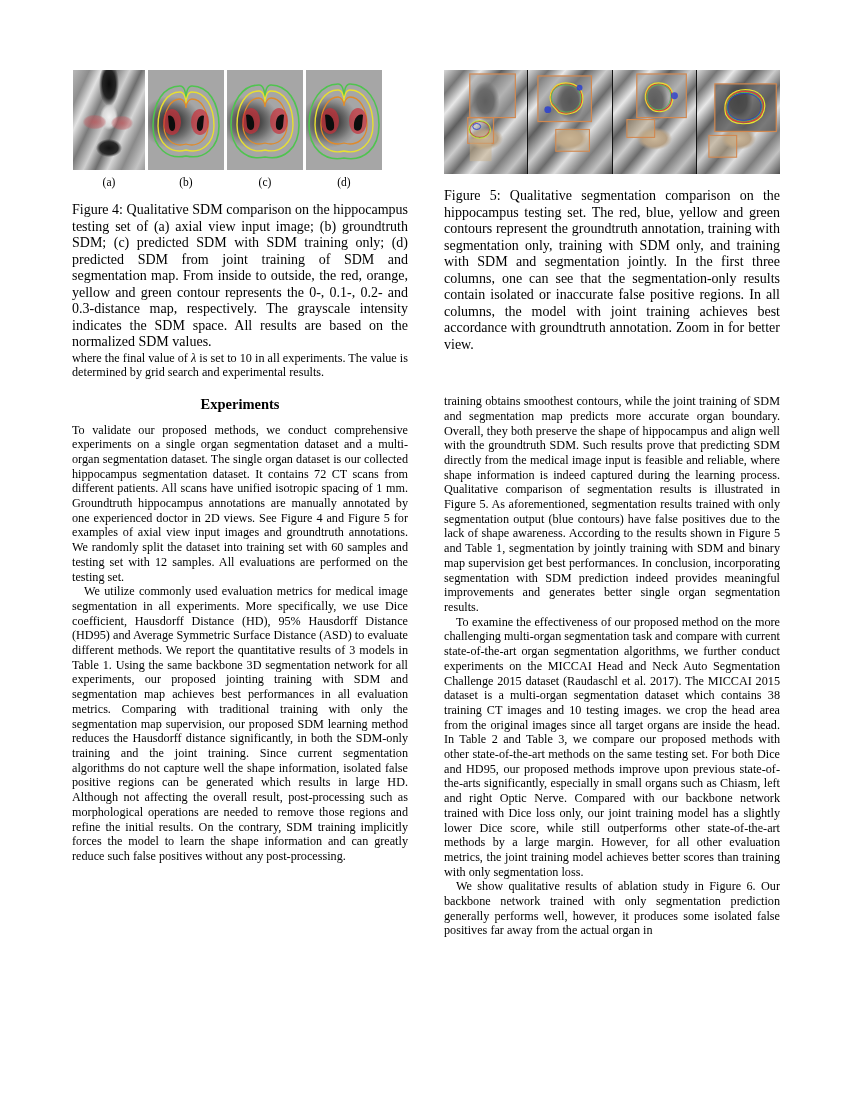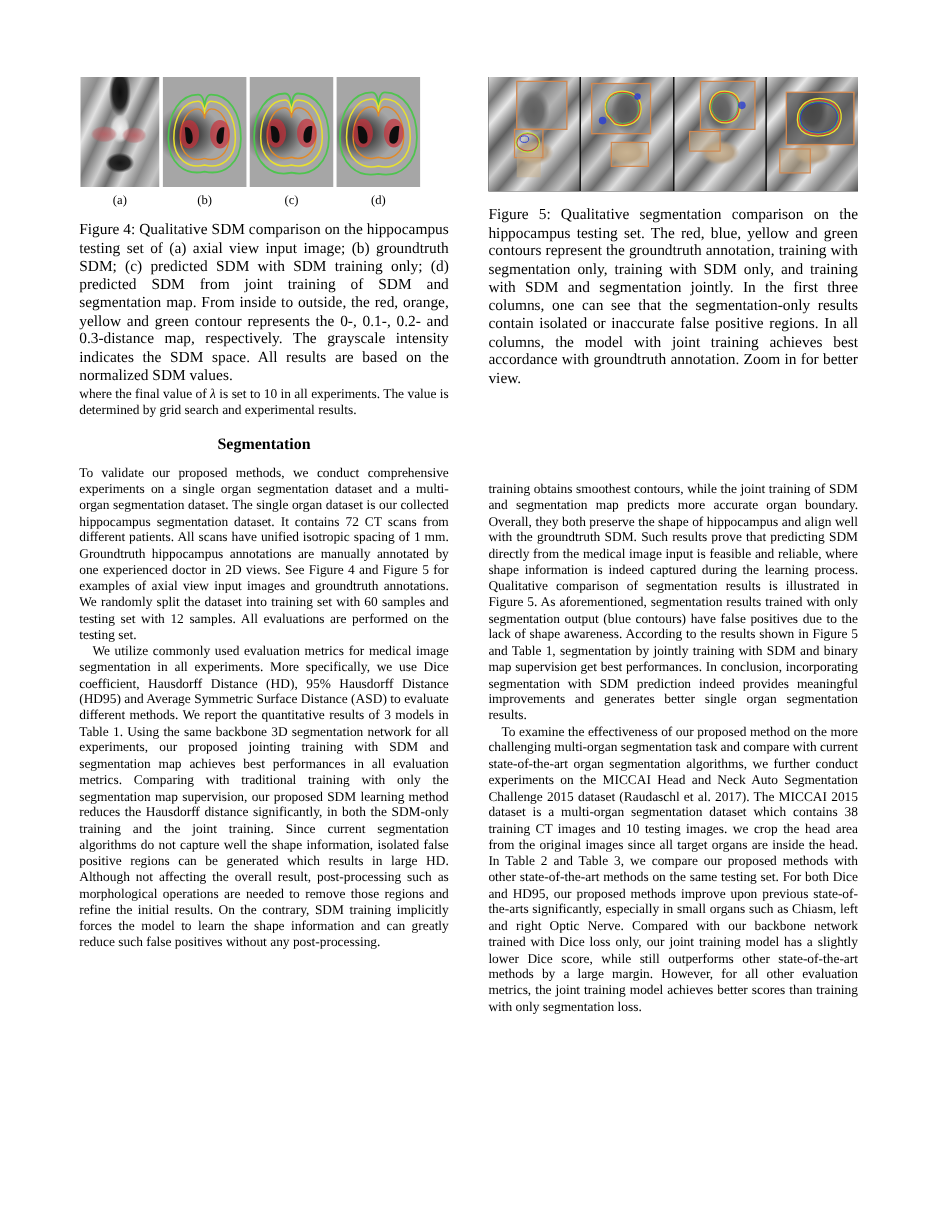--- a/index.html
+++ b/index.html
@@ -186,21 +186,21 @@
           <span class="lbl-rest">(c)</span>
           <span class="lbl-rest">(d)</span>
         </div>
 
         <div class="caption">Figure 4: Qualitative SDM comparison on the hippocampus testing set of (a) axial view input image; (b) groundtruth SDM; (c) predicted SDM with SDM training only; (d) predicted SDM from joint training of SDM and segmentation map. From inside to outside, the red, orange, yellow and green contour represents the 0-, 0.1-, 0.2- and 0.3-distance map, respectively. The grayscale intensity indicates the SDM space. All results are based on the normalized SDM values.</div>
       </div>
 
       <div class="body-text" style="">
         <p class="noindent"><span>where the final value of </span><span class="lam">λ</span><span> is set to 10 in all experiments. The value is determined by grid search and experimental results.</span></p>
 
-        <div class="section-head">Segmentation</div>
+        <div class="section-head">Experiments</div>
 
         <p class="noindent">To validate our proposed methods, we conduct comprehensive experiments on a single organ segmentation dataset and a multi-organ segmentation dataset. The single organ dataset is our collected hippocampus segmentation dataset. It contains 72 CT scans from different patients. All scans have unified isotropic spacing of 1 mm. Groundtruth hippocampus annotations are manually annotated by one experienced doctor in 2D views. See Figure 4 and Figure 5 for examples of axial view input images and groundtruth annotations. We randomly split the dataset into training set with 60 samples and testing set with 12 samples. All evaluations are performed on the testing set.</p>
         <p>We utilize commonly used evaluation metrics for medical image segmentation in all experiments. More specifically, we use Dice coefficient, Hausdorff Distance (HD), 95% Hausdorff Distance (HD95) and Average Symmetric Surface Distance (ASD) to evaluate different methods. We report the quantitative results of 3 models in Table 1. Using the same backbone 3D segmentation network for all experiments, our proposed jointing training with SDM and segmentation map achieves best performances in all evaluation metrics. Comparing with traditional training with only the segmentation map supervision, our proposed SDM learning method reduces the Hausdorff distance significantly, in both the SDM-only training and the joint training. Since current segmentation algorithms do not capture well the shape information, isolated false positive regions can be generated which results in large HD. Although not affecting the overall result, post-processing such as morphological operations are needed to remove those regions and refine the initial results. On the contrary, SDM training implicitly forces the model to learn the shape information and can greatly reduce such false positives without any post-processing.</p>
       </div>
     </div>
 
     <div class="col">
 
       <div class="fig-block">
         <div class="fig5-strip">
@@ -259,20 +259,21 @@
               <path d="M32 43 C28 31 38 22 52 24 C64 26 68 36 62 45 C56 52 38 54 32 43 Z" fill="none" stroke="#2a3fd0" stroke-width="0.9"></path>
               <rect x="12" y="66" width="28" height="22" fill="#c8b08a" opacity="0.45"></rect>
               <rect x="12" y="66" width="28" height="22" fill="none" stroke="#d2884f" stroke-width="1.1"></rect>
             </svg>
           </div>
         </div>
 
         <div class="caption">Figure 5: Qualitative segmentation comparison on the hippocampus testing set. The red, blue, yellow and green contours represent the groundtruth annotation, training with segmentation only, training with SDM only, and training with SDM and segmentation jointly. In the first three columns, one can see that the segmentation-only results contain isolated or inaccurate false positive regions. In all columns, the model with joint training achieves best accordance with groundtruth annotation. Zoom in for better view.</div>
       </div>
 
-      <div class="body-text" style="margin-top:84px">
+      <div class="body-text" style="margin-top:41px">
         <p class="noindent">training obtains smoothest contours, while the joint training of SDM and segmentation map predicts more accurate organ boundary. Overall, they both preserve the shape of hippocampus and align well with the groundtruth SDM. Such results prove that predicting SDM directly from the medical image input is feasible and reliable, where shape information is indeed captured during the learning process. Qualitative comparison of segmentation results is illustrated in Figure 5. As aforementioned, segmentation results trained with only segmentation output (blue contours) have false positives due to the lack of shape awareness. According to the results shown in Figure 5 and Table 1, segmentation by jointly training with SDM and binary map supervision get best performances. In conclusion, incorporating segmentation with SDM prediction indeed provides meaningful improvements and generates better single organ segmentation results.</p>
         <p>To examine the effectiveness of our proposed method on the more challenging multi-organ segmentation task and compare with current state-of-the-art organ segmentation algorithms, we further conduct experiments on the MICCAI Head and Neck Auto Segmentation Challenge 2015 dataset (Raudaschl et al. 2017). The MICCAI 2015 dataset is a multi-organ segmentation dataset which contains 38 training CT images and 10 testing images. we crop the head area from the original images since all target organs are inside the head. In Table 2 and Table 3, we compare our proposed methods with other state-of-the-art methods on the same testing set. For both Dice and HD95, our proposed methods improve upon previous state-of-the-arts significantly, especially in small organs such as Chiasm, left and right Optic Nerve. Compared with our backbone network trained with Dice loss only, our joint training model has a slightly lower Dice score, while still outperforms other state-of-the-art methods by a large margin. However, for all other evaluation metrics, the joint training model achieves better scores than training with only segmentation loss.</p>
+        <p>We show qualitative results of ablation study in Figure 6. Our backbone network trained with only segmentation prediction generally performs well, however, it produces some isolated false positives far away from the actual organ in</p>
       </div>
     </div>
 
   </div>
 </div>
 
 </body></html>

